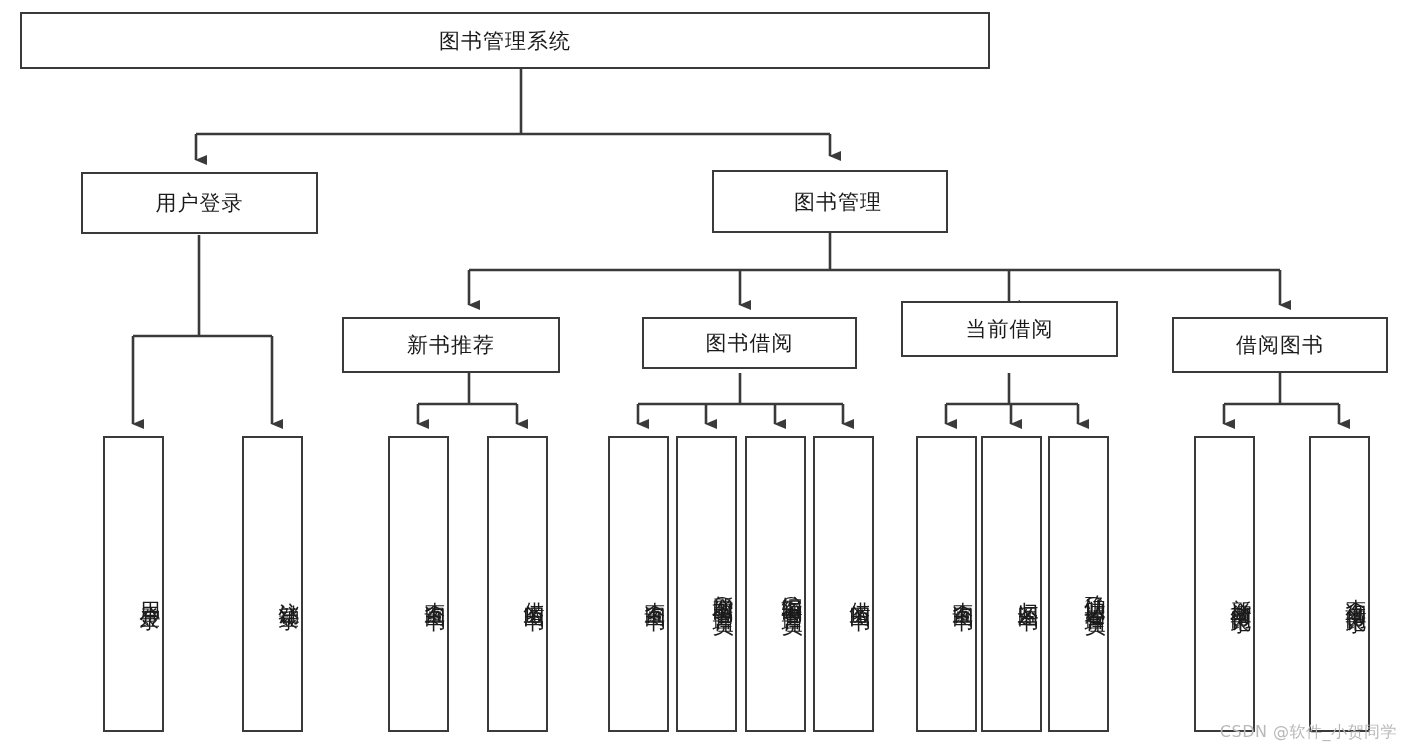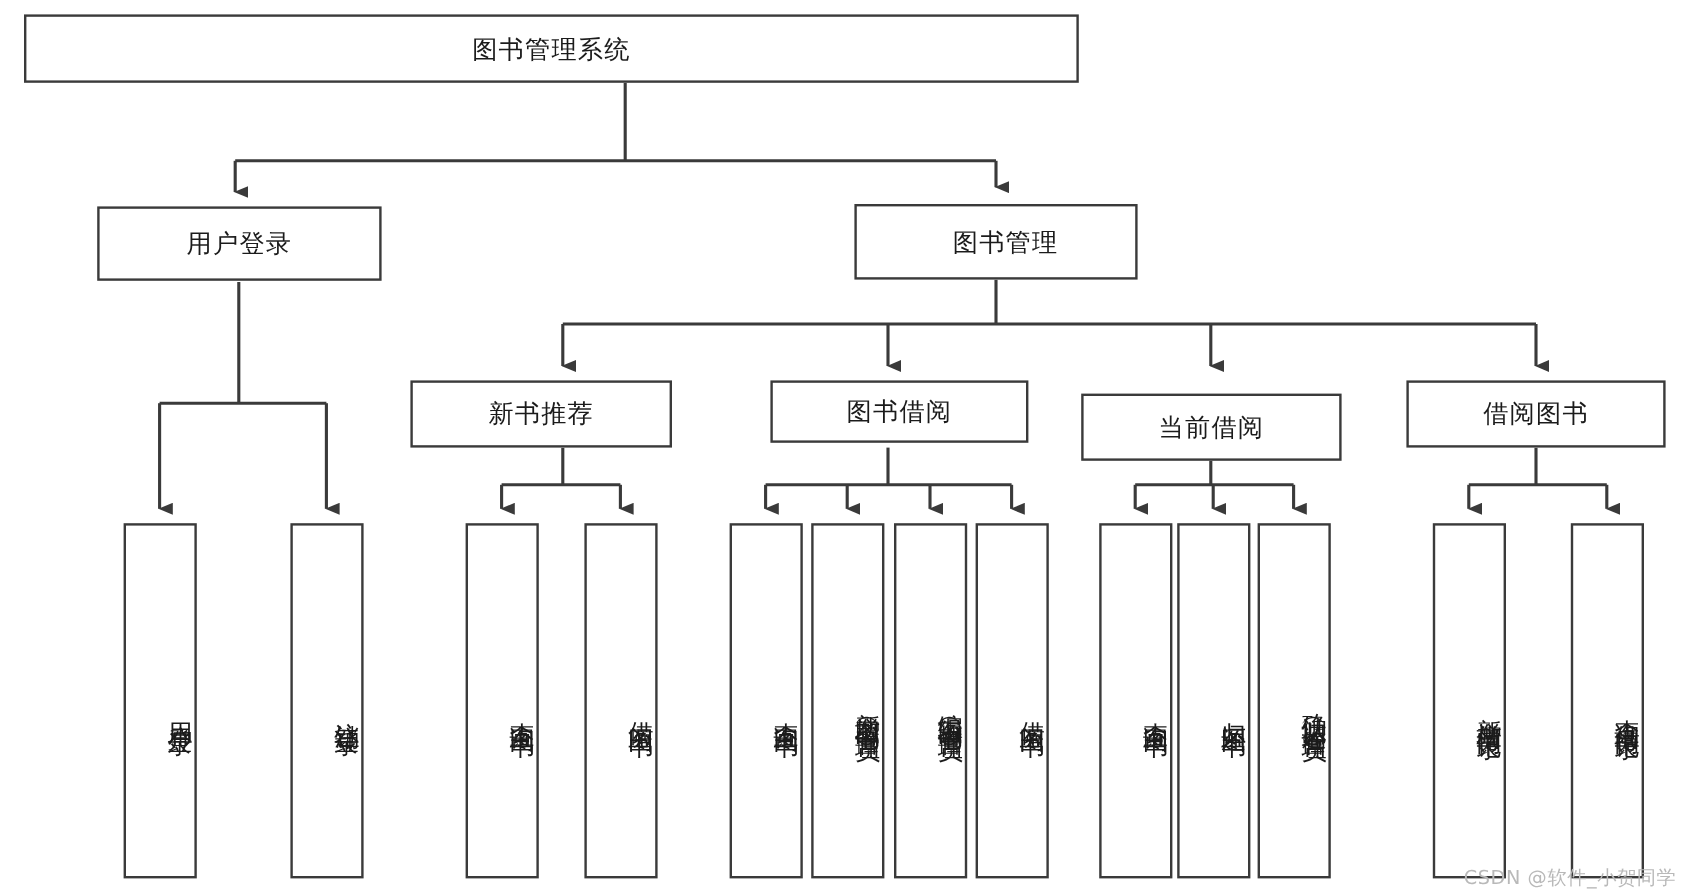--- a/index.html
+++ b/index.html
@@ -64,38 +64,38 @@
       <path d="M1011,404 L1011,424" marker-end="url(#arw)"></path>
       <path d="M1078,404 L1078,424" marker-end="url(#arw)"></path>
 
       <path d="M1280,373 L1280,404"></path>
       <path d="M1224,404 L1339,404"></path>
       <path d="M1224,404 L1224,424" marker-end="url(#arw)"></path>
       <path d="M1339,404 L1339,424" marker-end="url(#arw)"></path>
     </g>
   </svg>
 
-  <div class="node h" style="left:20px;top:12px;width:879px;height:57px;">
+  <div class="node h" style="left:20px;top:12px;width:970px;height:57px;">
     <span>图书管理系统</span>
   </div>
 
   <div class="node h" style="left:81px;top:172px;width:237px;height:62px;">
     <span>用户登录</span>
   </div>
   <div class="node h" style="left:712px;top:170px;width:236px;height:63px;padding-left:16px;">
     <span>图书管理</span>
   </div>
 
   <div class="node h" style="left:342px;top:317px;width:218px;height:56px;">
     <span>新书推荐</span>
   </div>
   <div class="node h" style="left:642px;top:317px;width:215px;height:52px;">
     <span>图书借阅</span>
   </div>
-  <div class="node h" style="left:901px;top:328px;width:217px;height:56px;">
+  <div class="node h" style="left:901px;top:301px;width:217px;height:56px;">
     <span>当前借阅</span>
   </div>
   <div class="node h" style="left:1172px;top:317px;width:216px;height:56px;">
     <span>借阅图书</span>
   </div>
 
   <div class="node v" style="left:103px;top:436px;width:61px;height:296px;">
     <span>用户登录</span>
   </div>
   <div class="node v" style="left:242px;top:436px;width:61px;height:296px;">

